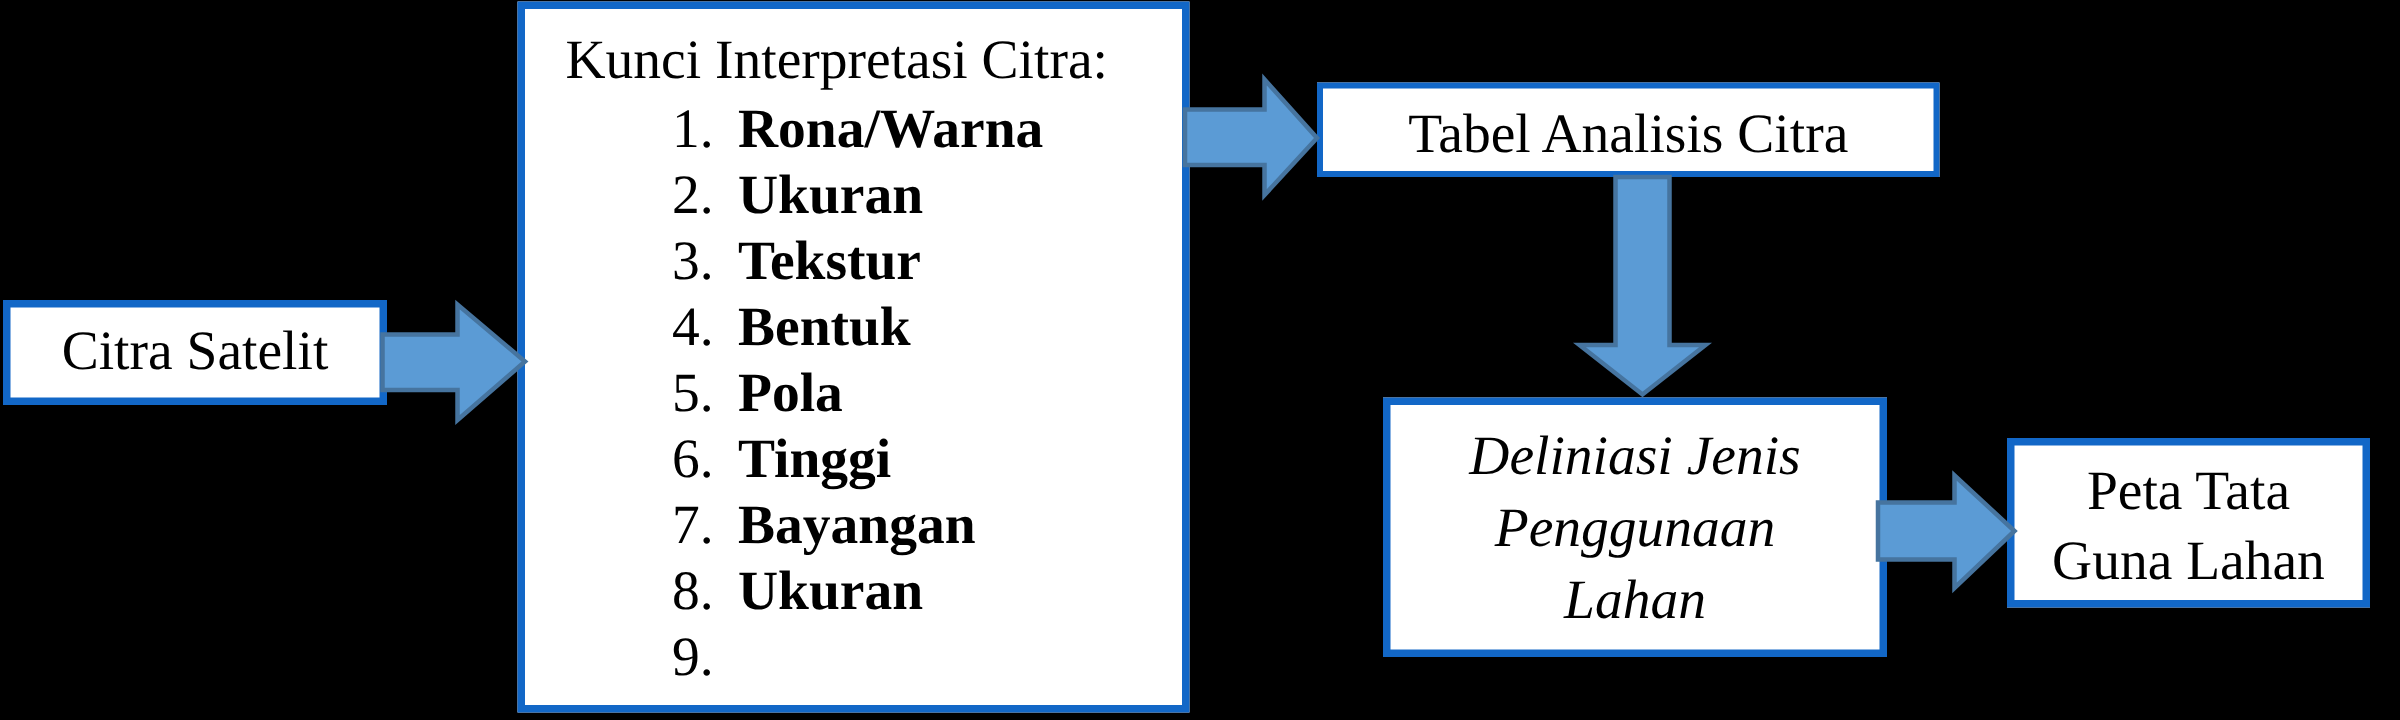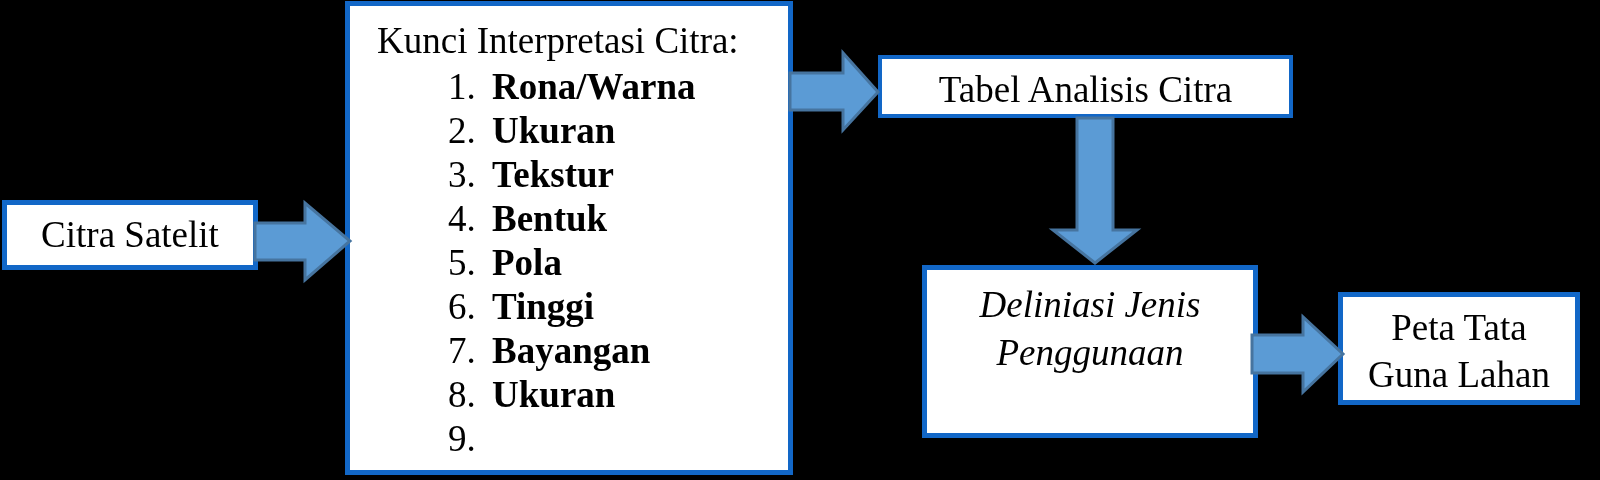--- a/index.html
+++ b/index.html
@@ -97,20 +97,21 @@
   </div>
 
   <div class="node node-tabel" style="border-color: rgb(18, 103, 199); background: rgb(255, 255, 255); color: rgb(0, 0, 0);">
     <div class="label">Tabel Analisis Citra</div>
   </div>
 
   <div class="node node-deliniasi" style="border-color: rgb(18, 103, 199); background: rgb(255, 255, 255); color: rgb(0, 0, 0);">
     <div class="label">
       <div>Deliniasi Jenis</div>
       <div>Penggunaan</div>
+      <div>Lahan</div>
     </div>
   </div>
 
   <div class="node node-peta" style="border-color: rgb(18, 103, 199); background: rgb(255, 255, 255); color: rgb(0, 0, 0);">
     <div class="label">
       <div>Peta Tata</div>
       <div>Guna Lahan</div>
     </div>
   </div>
 

